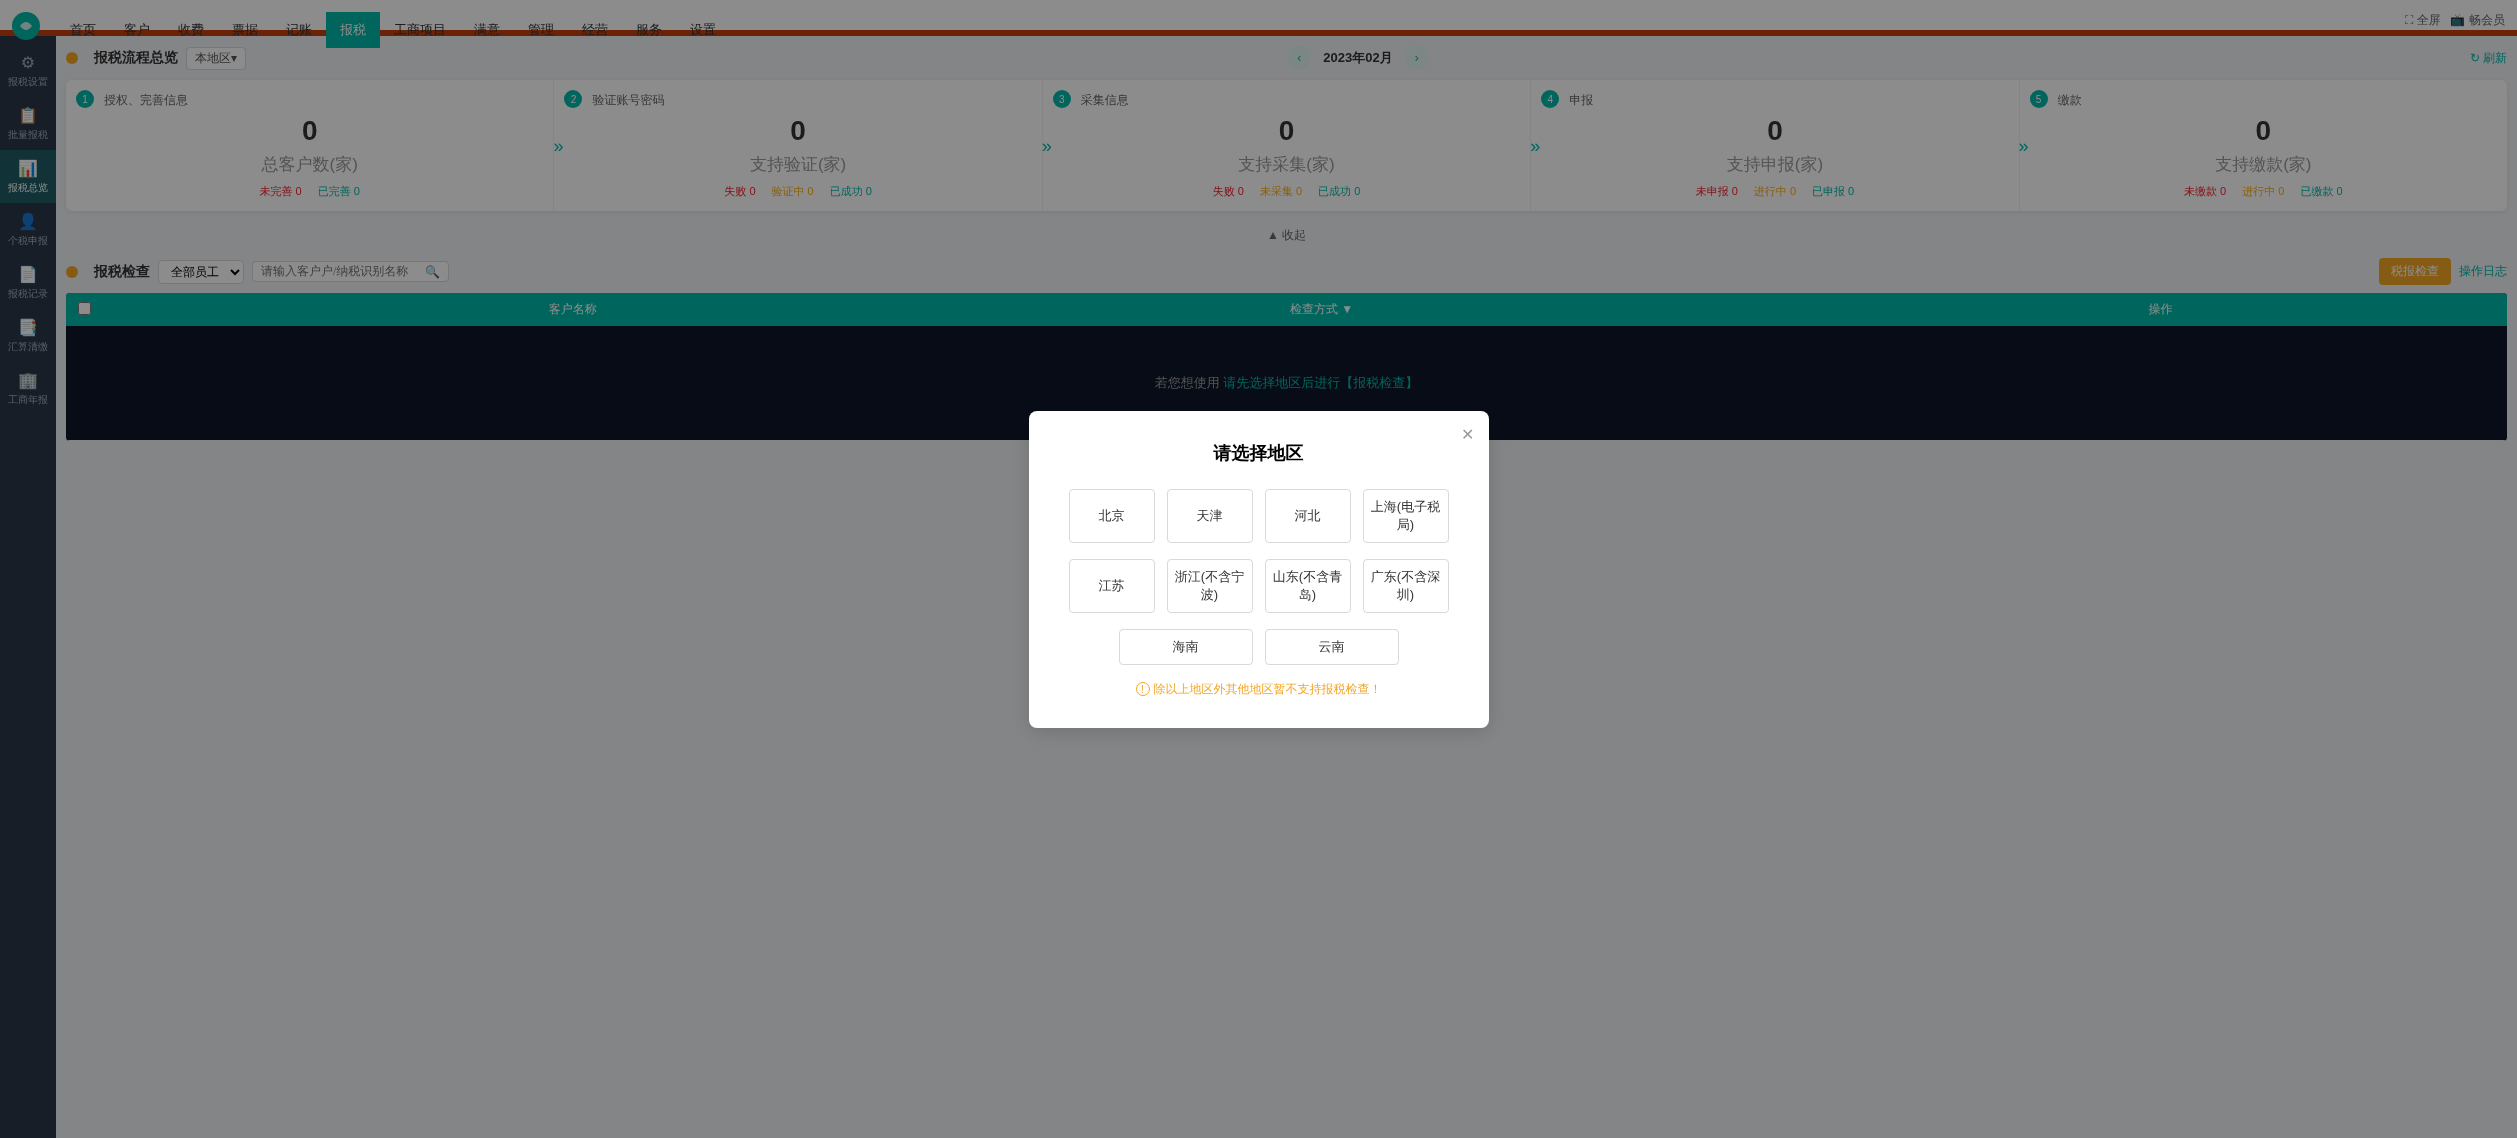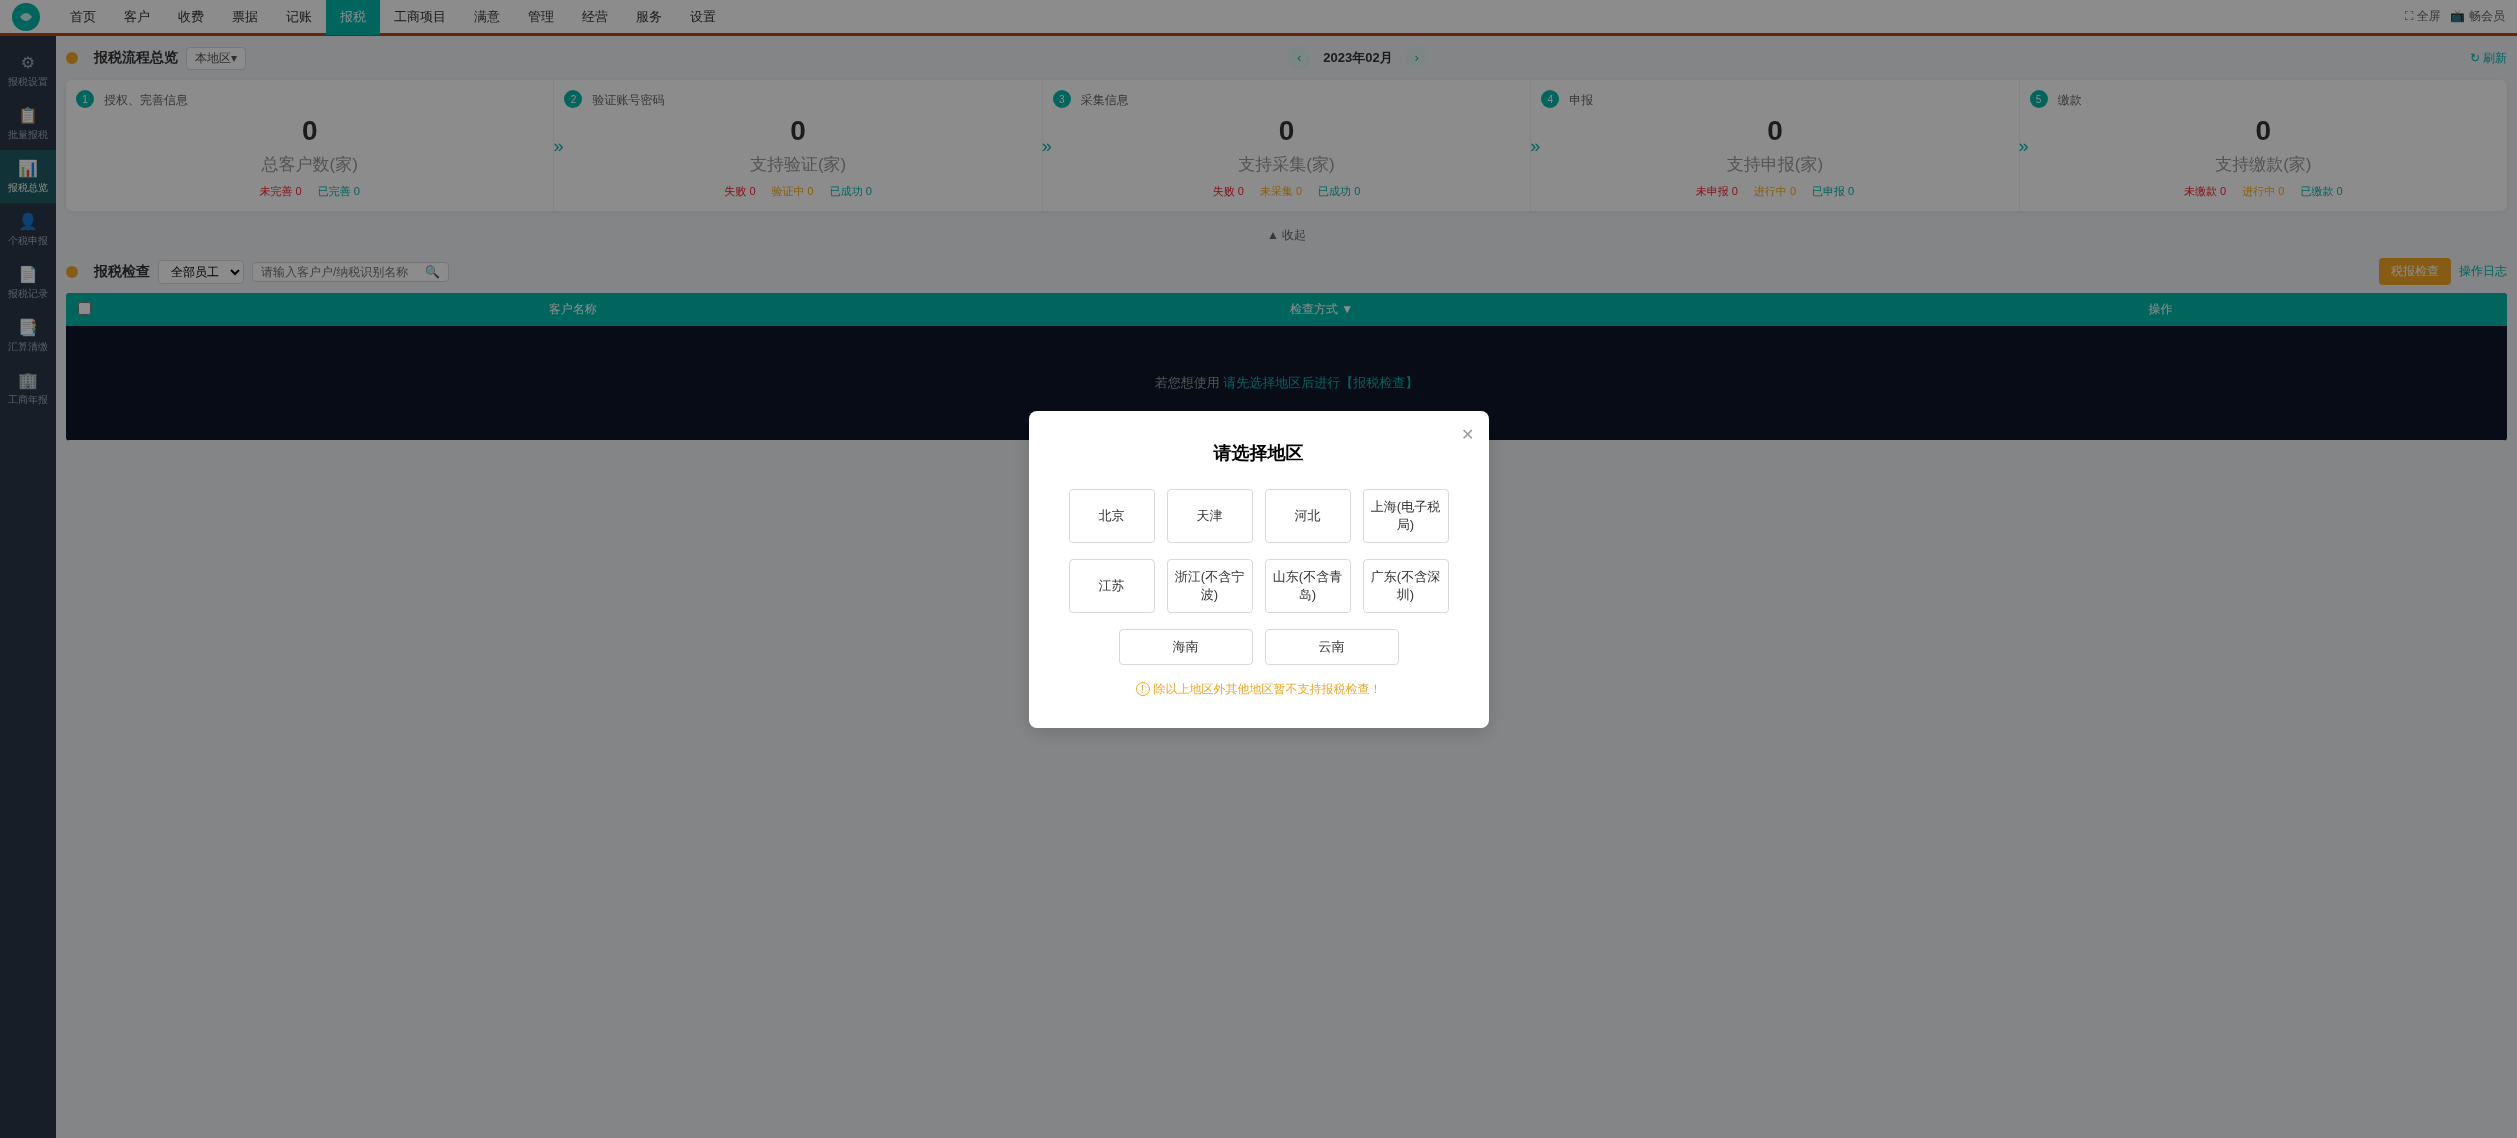--- a/index.html
+++ b/index.html
@@ -3,22 +3,22 @@
   <meta charset="utf-8">
   <style>
     * { box-sizing: border-box; margin: 0; padding: 0; }
     body { font-family: "Microsoft YaHei", "PingFang SC", sans-serif; font-size: 12px; background: #f0f2f5; color: #333; overflow: hidden; }
 
     
     .top-nav {
       background: #fff;
       height: 36px;
       display: flex;
-      align-items: center;
-      border-bottom: 3px solid #c2410c;
+      align-items: flex-start;
+      border-bottom: 6px solid #c2410c;
       padding: 12px 12px;
       position: relative;
       z-index: 10;
     }
     .top-nav .logo {
       width: 28px;
       height: 28px;
       margin-right: 16px;
       flex-shrink: 0;
     }
@@ -251,20 +251,21 @@
       border-radius: 4px;
       background: #fff;
       padding: 2px 8px;
       gap: 4px;
     }
     .search-bar input {
       border: none;
       outline: none;
       font-size: 12px;
       width: 160px;
+      font-family: Liberation Serif, serif;
     }
     .ml-auto { margin-left: auto; }
     .btn-orange {
       background: #f5a623;
       color: #fff;
       border: none;
       padding: 5px 12px;
       border-radius: 4px;
       cursor: pointer;
       font-size: 12px;

